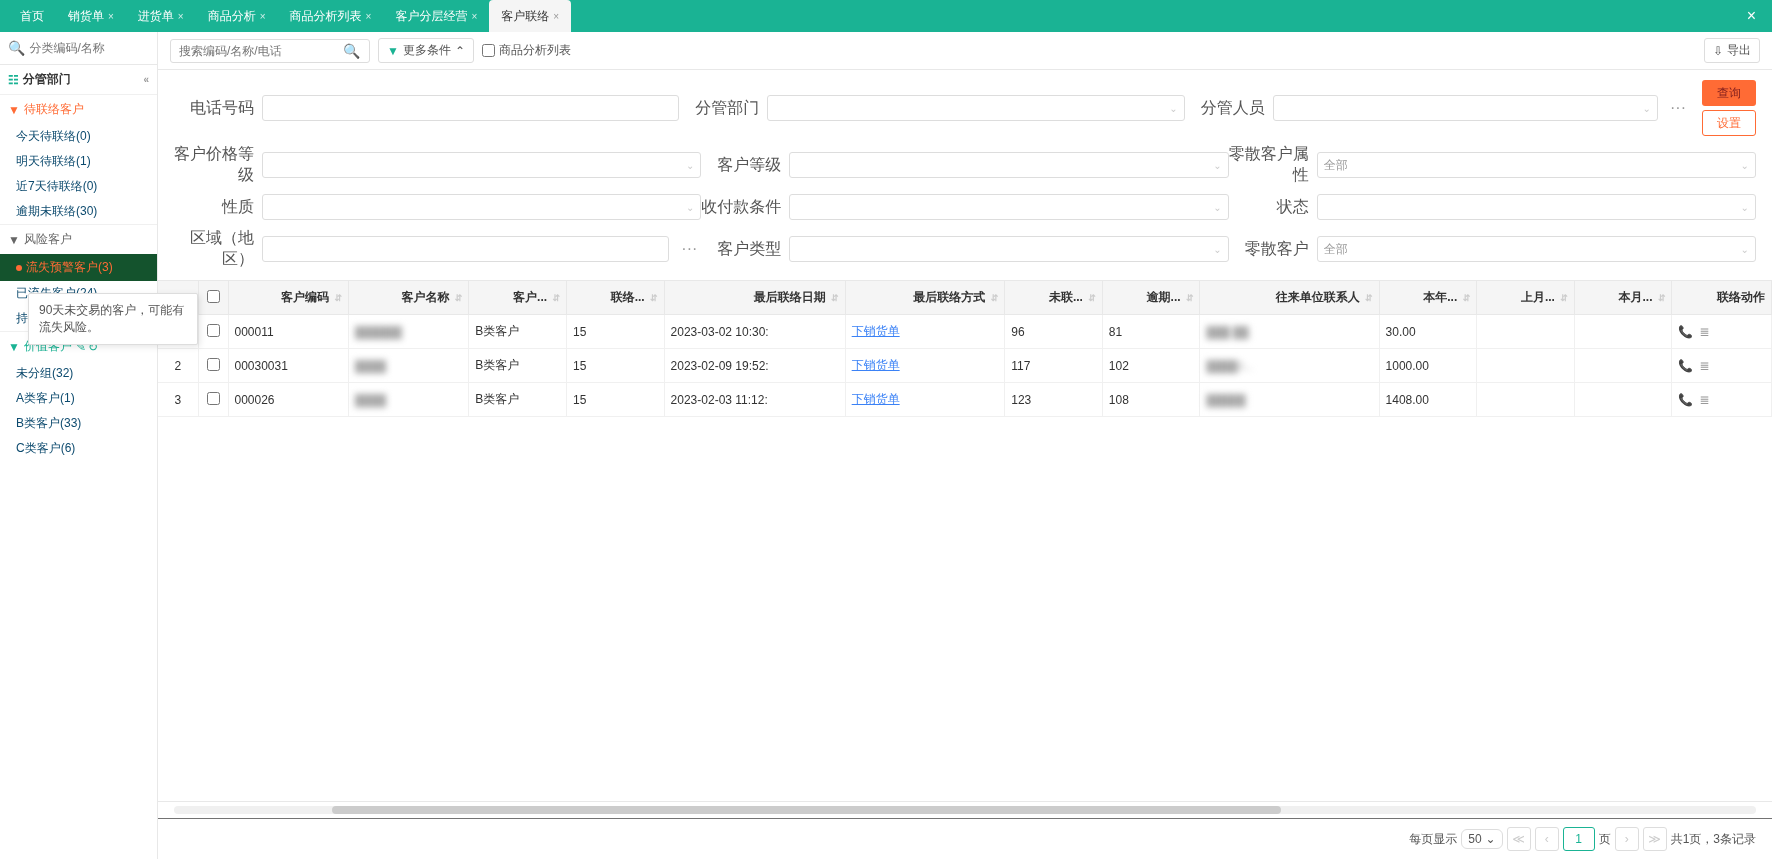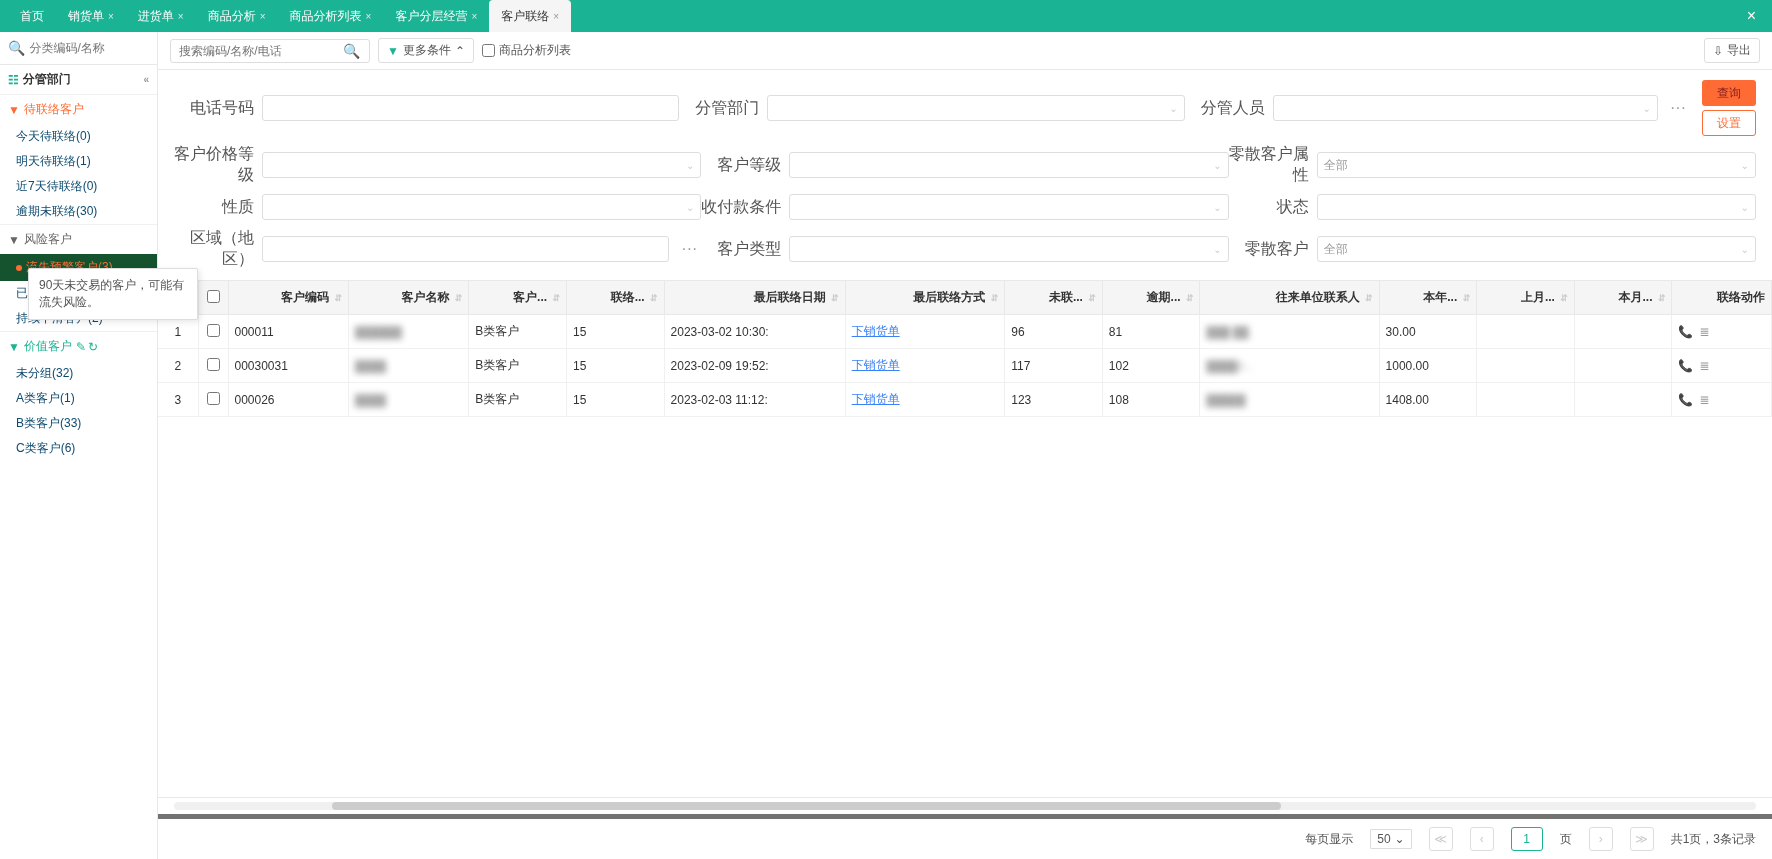--- a/index.html
+++ b/index.html
@@ -121,21 +121,21 @@
       align-items: center;
       padding: 6px 8px;
       color: #666;
       font-size: 12px;
       cursor: pointer;
       border-top: 1px solid #f0f0f0;
     }
     .tooltip-box {
       position: absolute;
       left: 28px;
-      top: 236px;
+      top: 261px;
       background: white;
       border: 1px solid #ddd;
       padding: 8px 10px;
       color: #555;
       font-size: 12px;
       z-index: 100;
       box-shadow: 2px 2px 6px rgba(0,0,0,0.1);
       width: 170px;
       border-radius: 2px;
     }
@@ -401,30 +401,30 @@
       left: 10%;
     }
 
     
     .pagination {
       display: flex;
       align-items: center;
       justify-content: flex-end;
       padding: 8px 16px;
       background: white;
-      border-top: 5px solid #737373;
-      gap: 17px;
+      border-top: 1px solid #737373;
+      gap: 4px;
       color: #555;
       font-size: 12px;
     }
     .page-size-select {
       display: flex;
       align-items: center;
       border: 1px solid #ddd;
-      border-radius: 1px;
+      border-radius: 6px;
       padding: 2px 6px;
       gap: 4px;
       cursor: pointer;
     }
     .page-btn {
       width: 24px;
       height: 24px;
       border: 1px solid #ddd;
       border-radius: 3px;
       display: flex;

